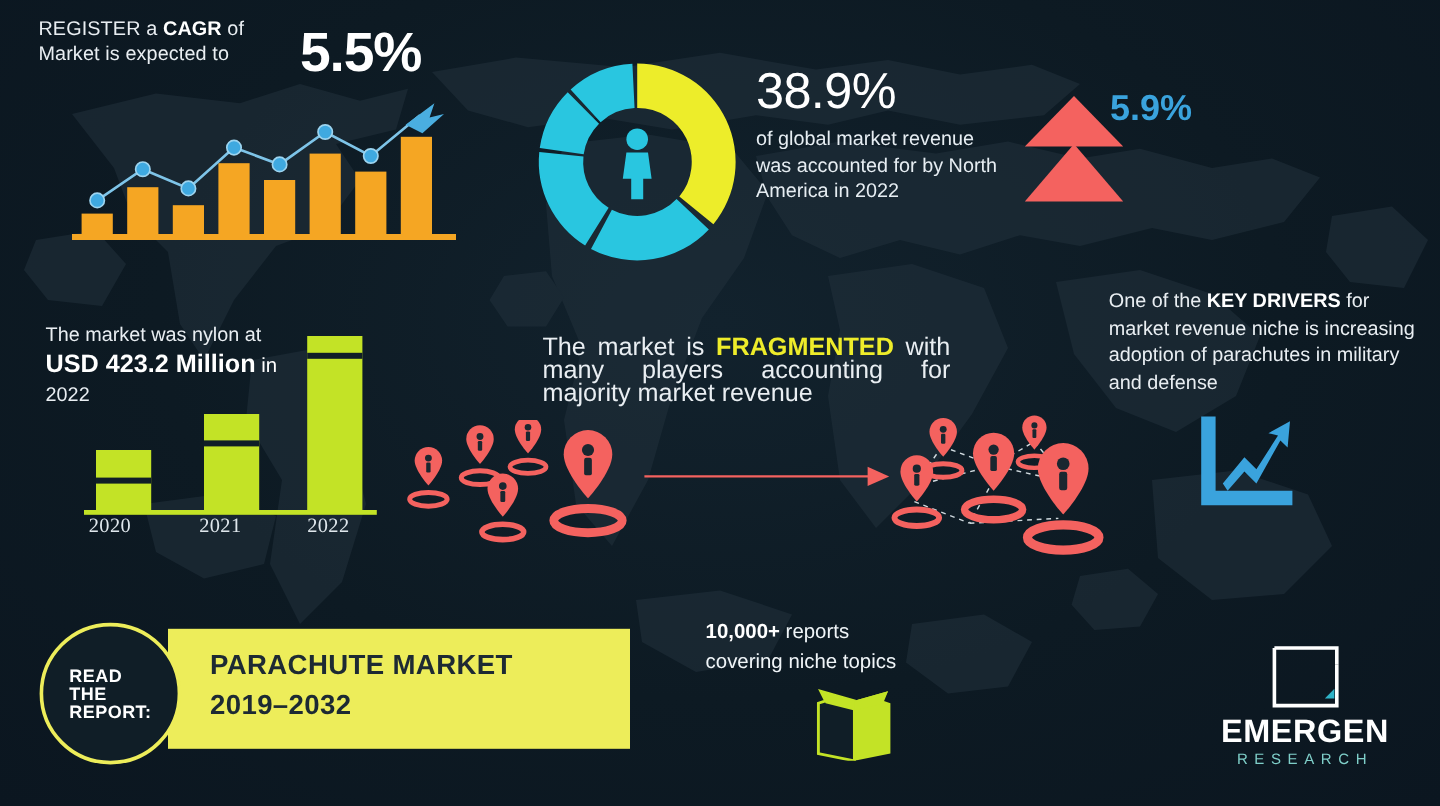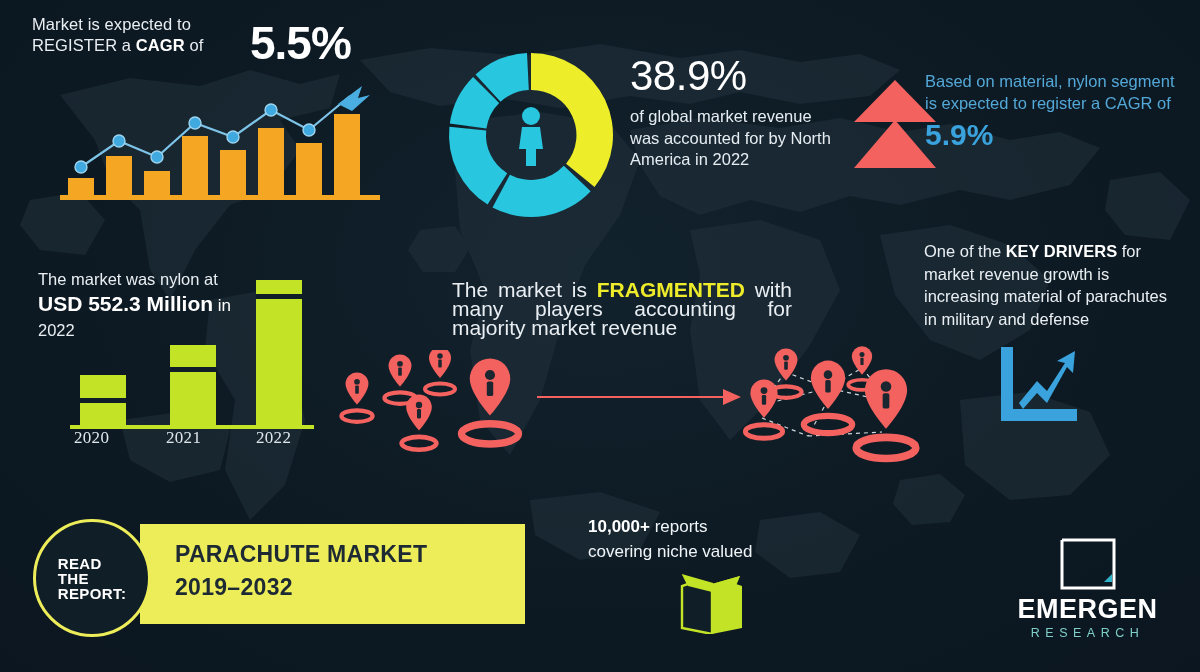--- a/index.html
+++ b/index.html
@@ -104,22 +104,22 @@
       <path d="M30 200 L80 192 L105 220 L85 255 L40 250 L20 225 Z"></path>
       <path d="M530 500 L600 492 L660 512 L640 550 L580 560 L535 535 Z"></path>
       <path d="M760 520 L820 512 L860 535 L840 572 L790 578 L755 552 Z"></path>
       <path d="M300 560 L355 552 L395 575 L375 612 L320 618 L290 592 Z"></path>
       <path d="M900 480 L940 474 L965 495 L950 522 L912 525 L893 504 Z"></path>
       <path d="M420 230 L455 226 L470 248 L455 272 L423 272 L408 250 Z"></path>
     </g>
   </svg>
 
   <div class="txt" id="cagr-block">
+    <div id="cagr-line2"><span>REGISTER a </span><b>CAGR</b><span> of</span></div>
     <div id="cagr-line1">Market is expected to</div>
-    <div id="cagr-line2"><span>REGISTER a </span><b>CAGR</b><span> of</span></div>
     <div id="cagr-value">5.5%</div>
   </div>
 
   <svg id="orange-chart" viewBox="0 0 320 122">
     <g fill="#f5a623">
       <rect x="8" y="100" width="26" height="18"></rect>
       <rect x="46" y="78" width="26" height="40"></rect>
       <rect x="84" y="93" width="26" height="25"></rect>
       <rect x="122" y="58" width="26" height="60"></rect>
       <rect x="160" y="72" width="26" height="46"></rect>
@@ -162,21 +162,20 @@
     <div id="na-value">38.9%</div>
     <div id="na-desc">of global market revenue was accounted for by North America in 2022</div>
   </div>
 
   <svg id="nylon-arrows" viewBox="0 0 86 92">
     <path d="M43 2 L84 44 L2 44 Z" fill="#f4625f"></path>
     <path d="M43 42 L84 90 L2 90 Z" fill="#f4625f"></path>
   </svg>
 
   <div class="txt" id="nylon-block">
-    <div id="nylon-desc">Based on material, nylon segment is expected to register a CAGR of</div>
     <div id="nylon-value">5.9%</div>
   </div>
 
   <svg id="green-chart" viewBox="0 0 260 175">
     <g fill="#c3e326">
 
       <rect x="20" y="107" width="46" height="50"></rect>
 
       <rect x="110" y="77" width="46" height="80"></rect>
 
@@ -189,21 +188,21 @@
       <rect x="196" y="26" width="46" height="5"></rect>
     </g>
     <rect x="10" y="157" width="244" height="4" fill="#c3e326"></rect>
   </svg>
   <div class="gyear" style="left:74px;top:428px;">2020</div>
   <div class="gyear" style="left:166px;top:428px;">2021</div>
   <div class="gyear" style="left:256px;top:428px;">2022</div>
 
   <div class="txt" id="usd-block">
     <div id="usd-line1">The market was nylon at</div>
-    <div id="usd-line2"><span>USD  552.3 Million</span><span class="thin"> in</span></div>
+    <div id="usd-line2"><span>USD  423.2 Million</span><span class="thin"> in</span></div>
     <div id="usd-line3">2022</div>
   </div>
 
   <div class="txt" id="frag-block">
     <div id="frag-text"><span>The market is </span><em>FRAGMENTED</em><span> with many players accounting for majority market revenue</span></div>
   </div>
 
   <svg id="pins-left" viewBox="0 0 195 110">
     <g>
       <g transform="translate(22,38) scale(0.52)">
@@ -284,42 +283,42 @@
       <g transform="translate(156,58) scale(0.96)">
         <ellipse cx="0" cy="52" rx="31" ry="11" fill="none" stroke="#f4625f" stroke-width="8"></ellipse>
         <path d="M0,-30 a22,22 0 0,1 22,22 c0,16 -22,40 -22,40 c0,0 -22,-24 -22,-40 a22,22 0 0,1 22,-22 Z" fill="#f4625f"></path>
         <circle cx="0" cy="-12" r="5.5" fill="#1a2730"></circle>
           <rect x="-3.5" y="-5" width="7" height="16" rx="2" fill="#1a2730"></rect>
       </g>
     </g>
   </svg>
 
   <div class="txt" id="kd-block">
-    <div id="kd-text"><span>One of the </span><b>KEY DRIVERS</b><span> for market revenue growth is increasing material of parachutes in military and defense</span></div>
+    <div id="kd-text"><span>One of the </span><b>KEY DRIVERS</b><span> for market revenue niche is increasing adoption of parachutes in military and defense</span></div>
   </div>
 
   <svg id="kd-icon" viewBox="0 0 84 78">
     <path d="M6 2 L18 2 L18 64 L82 64 L82 76 L6 76 Z" fill="#3aa3dd"></path>
     <path d="M24 58 L42 36 L52 46 L70 18 L62 16 L80 6 L78 28 L72 22 L52 58 L42 48 L28 64 Z" fill="#3aa3dd"></path>
   </svg>
 
   <div id="banner">
     <div id="banner-title">PARACHUTE MARKET</div>
     <div id="banner-sub">2019–2032</div>
   </div>
   <div id="read-circle">
     <div id="read-label">
       <div>READ</div>
       <div>THE</div>
       <div>REPORT:</div>
     </div>
   </div>
 
   <div class="txt" id="reports-block">
-    <div id="reports-text"><b>10,000+</b><span> reports</span><br><span>covering niche valued</span></div>
+    <div id="reports-text"><b>10,000+</b><span> reports</span><br><span>covering niche topics</span></div>
   </div>
 
   <svg id="book-icon" viewBox="0 0 72 66">
     <path d="M36 16 L8 8 L12 16 L6 18 L6 60 L36 66 Z" fill="#101e27" stroke="#c3e326" stroke-width="2.4"></path>
     <path d="M36 16 L64 8 L60 16 L66 18 L66 60 L36 66 Z" fill="#c3e326"></path>
     <path d="M36 16 L8 8 L12 18 L36 24 Z" fill="#c3e326"></path>
     <path d="M36 16 L64 8 L60 18 L36 24 Z" fill="#c3e326"></path>
   </svg>
 
   <div id="logo">

